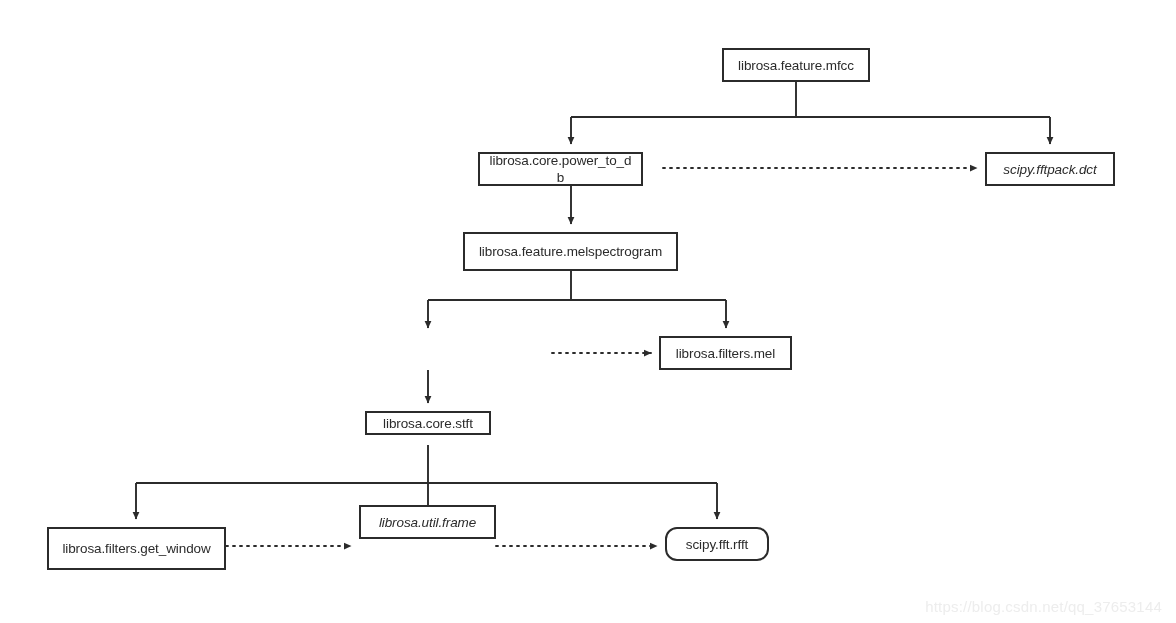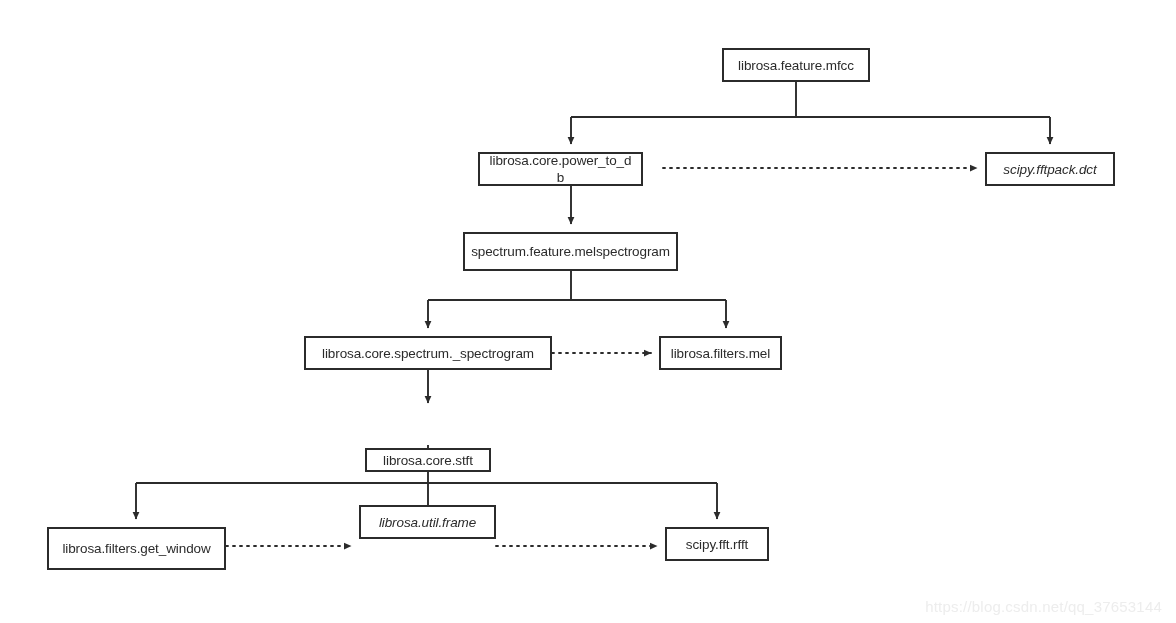--- a/index.html
+++ b/index.html
@@ -110,42 +110,39 @@
 
   <div class="node" style="left:478px; top:152px; width:165px; height:34px;">
     <span class="node-label">librosa.core.power_to_db</span>
   </div>
 
   <div class="node" style="left:985px; top:152px; width:130px; height:34px;font-style:italic;">
     <span class="node-label">scipy.fftpack.dct</span>
   </div>
 
   <div class="node" style="left:463px; top:232px; width:215px; height:39px;">
-    <span class="node-label">spectrum.feature.melspectrogram</span>
+    <span class="node-label">librosa.feature.melspectrogram</span>
   </div>
 
-  <div class="node" style="left:304px; top:336px; width:248px; height:34px;">
-    <span class="node-label">librosa.core.spectrum._spectrogram</span>
-  </div>
 
-  <div class="node" style="left:659px; top:336px; width:123px; height:34px;">
+  <div class="node" style="left:659px; top:336px; width:133px; height:34px;">
     <span class="node-label">librosa.filters.mel</span>
   </div>
 
-  <div class="node" style="left:365px; top:411px; width:126px; height:24px;margin-top:37px;">
+  <div class="node" style="left:365px; top:411px; width:126px; height:24px;">
     <span class="node-label">librosa.core.stft</span>
   </div>
 
   <div class="node" style="left:47px; top:527px; width:179px; height:43px;">
     <span class="node-label">librosa.filters.get_window</span>
   </div>
 
   <div class="node" style="left:359px; top:505px; width:137px; height:34px;font-style:italic;">
     <span class="node-label">librosa.util.frame</span>
   </div>
 
-  <div class="node" style="left:665px; top:527px; width:104px; height:34px;">
+  <div class="node" style="left:665px; top:527px; width:104px; height:34px;border-radius:12px;">
     <span class="node-label">scipy.fft.rfft</span>
   </div>
 
   <div class="watermark">https://blog.csdn.net/qq_37653144</div>
 
 </div>
 
 </body></html>

